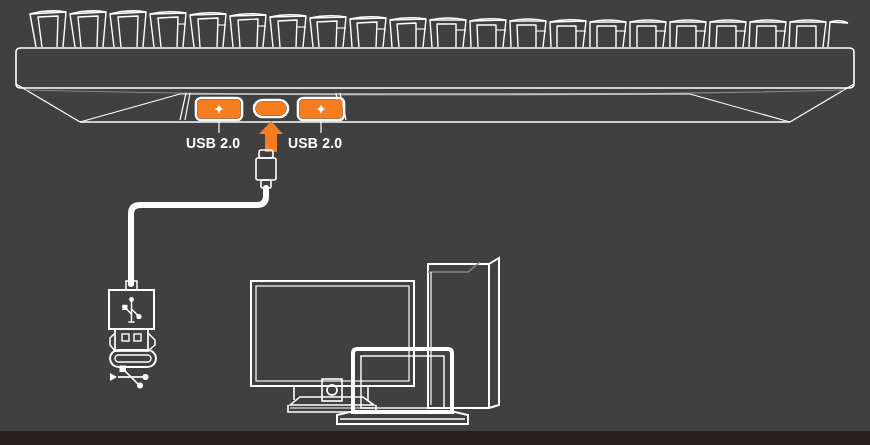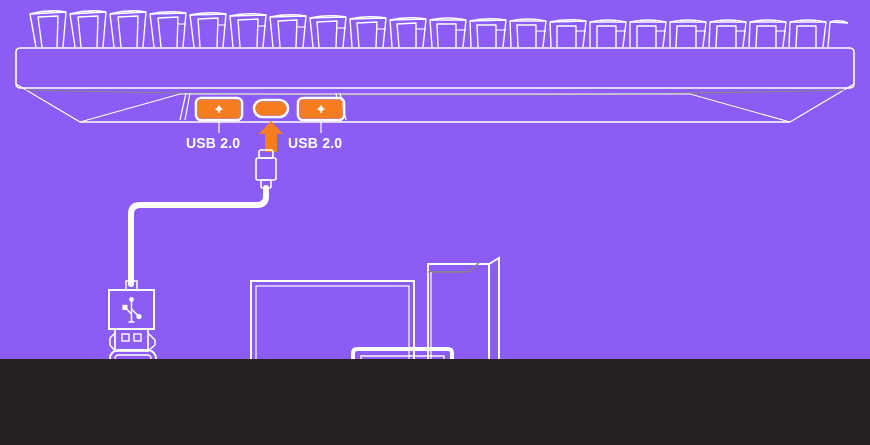--- a/index.html
+++ b/index.html
@@ -6,22 +6,22 @@
     margin: 0;
     padding: 0;
     background: #262021;
   }
   body {
     font-family: "Liberation Sans", sans-serif;
   }
   #stage {
     position: relative;
     width: 870px;
-    height: 359px;
-    background: #8b5cf6;
+    height: 431px;
+    background: #404040;
     overflow: hidden;
   }
   #stage svg {
     position: absolute;
     left: 0;
     top: 0;
   }
   .lbl {
     position: absolute;
     color: #ffffff;

